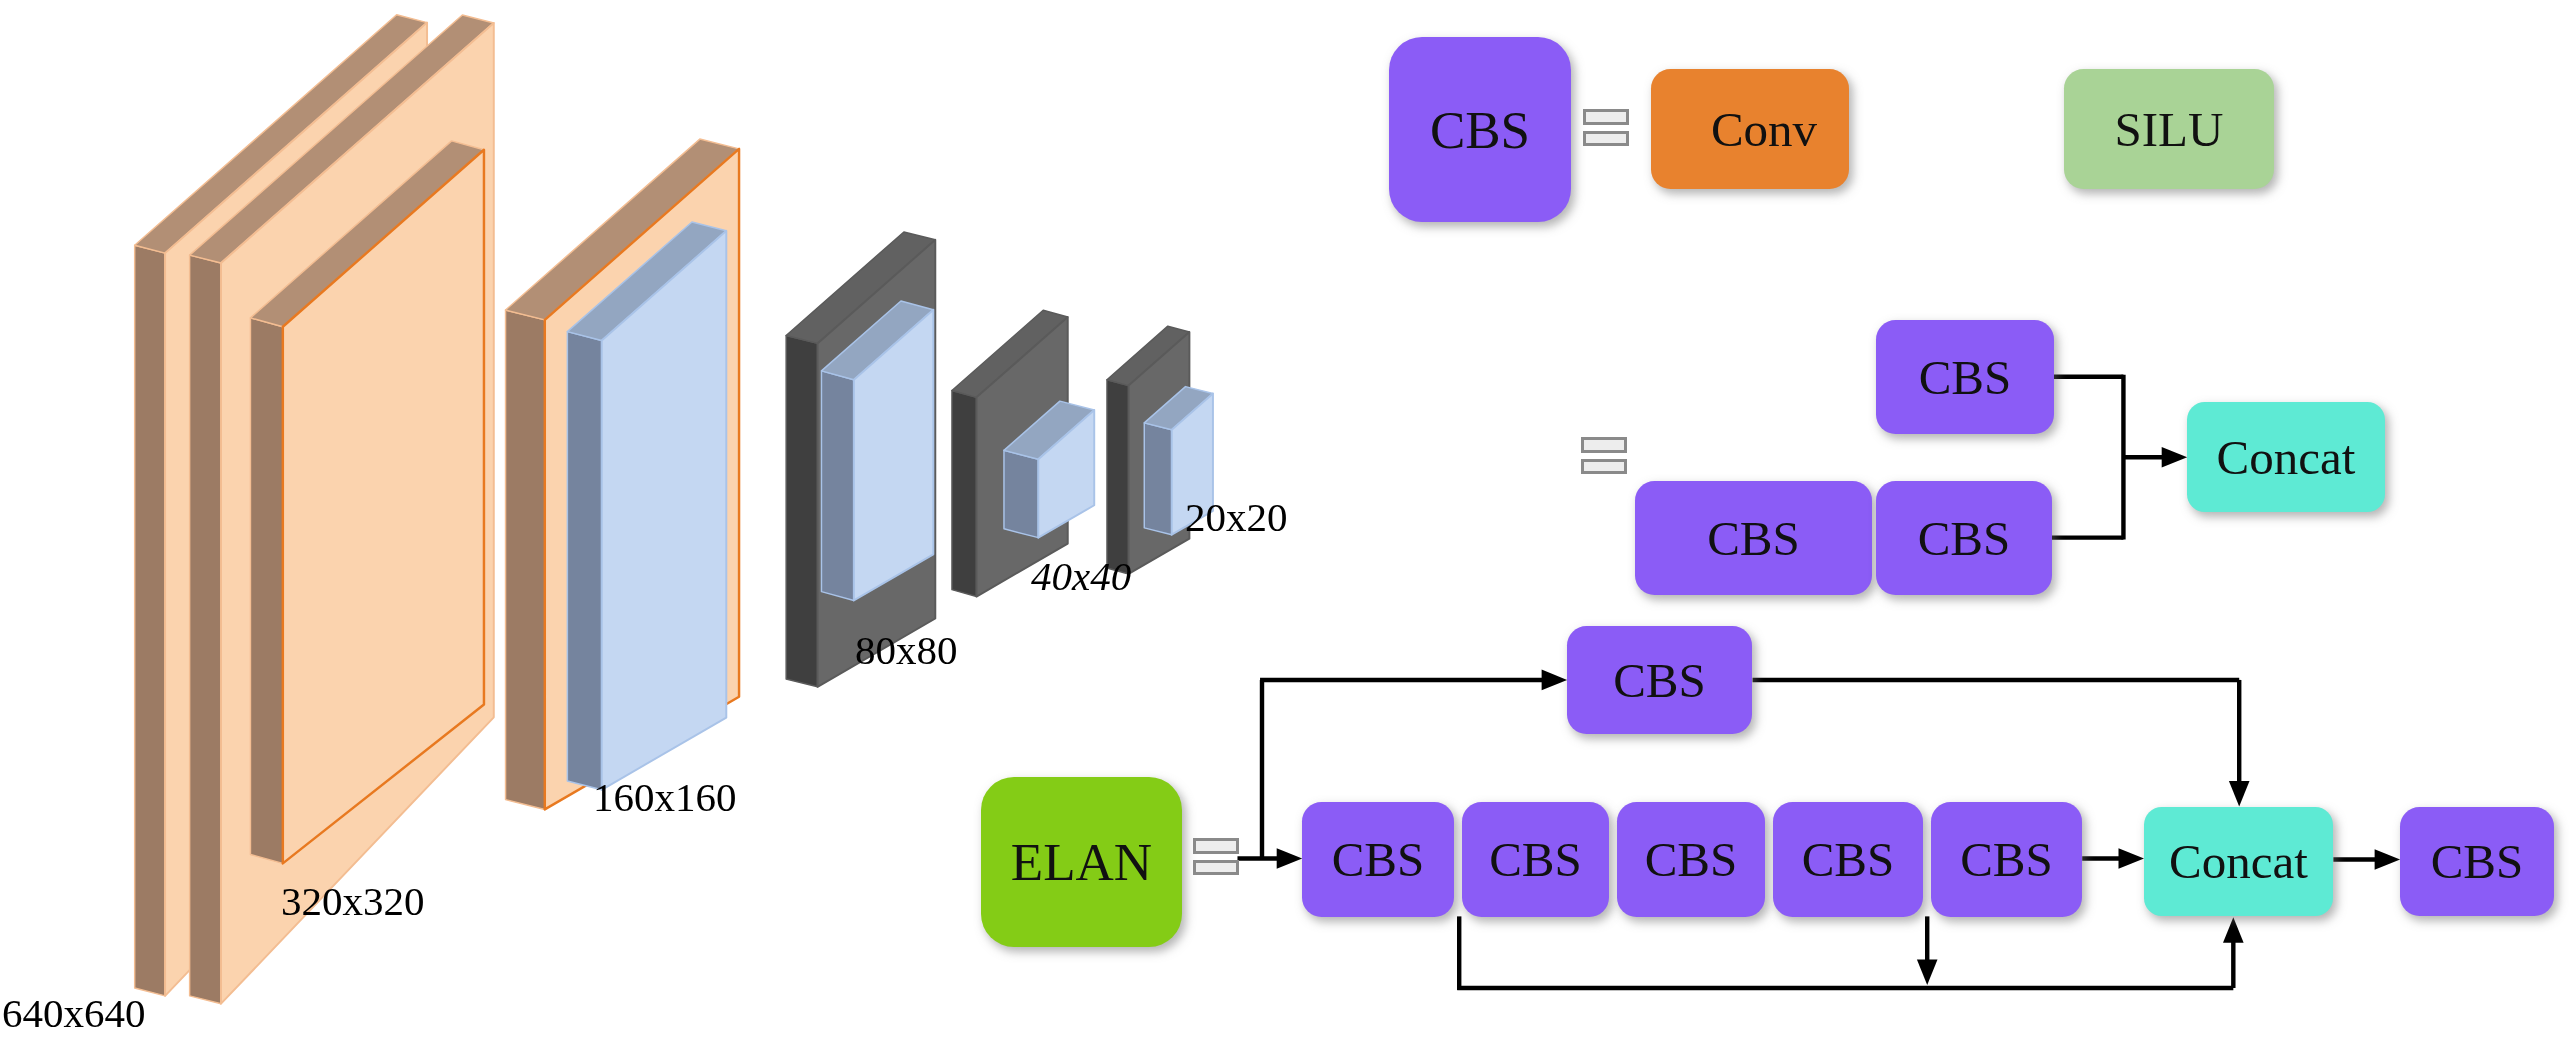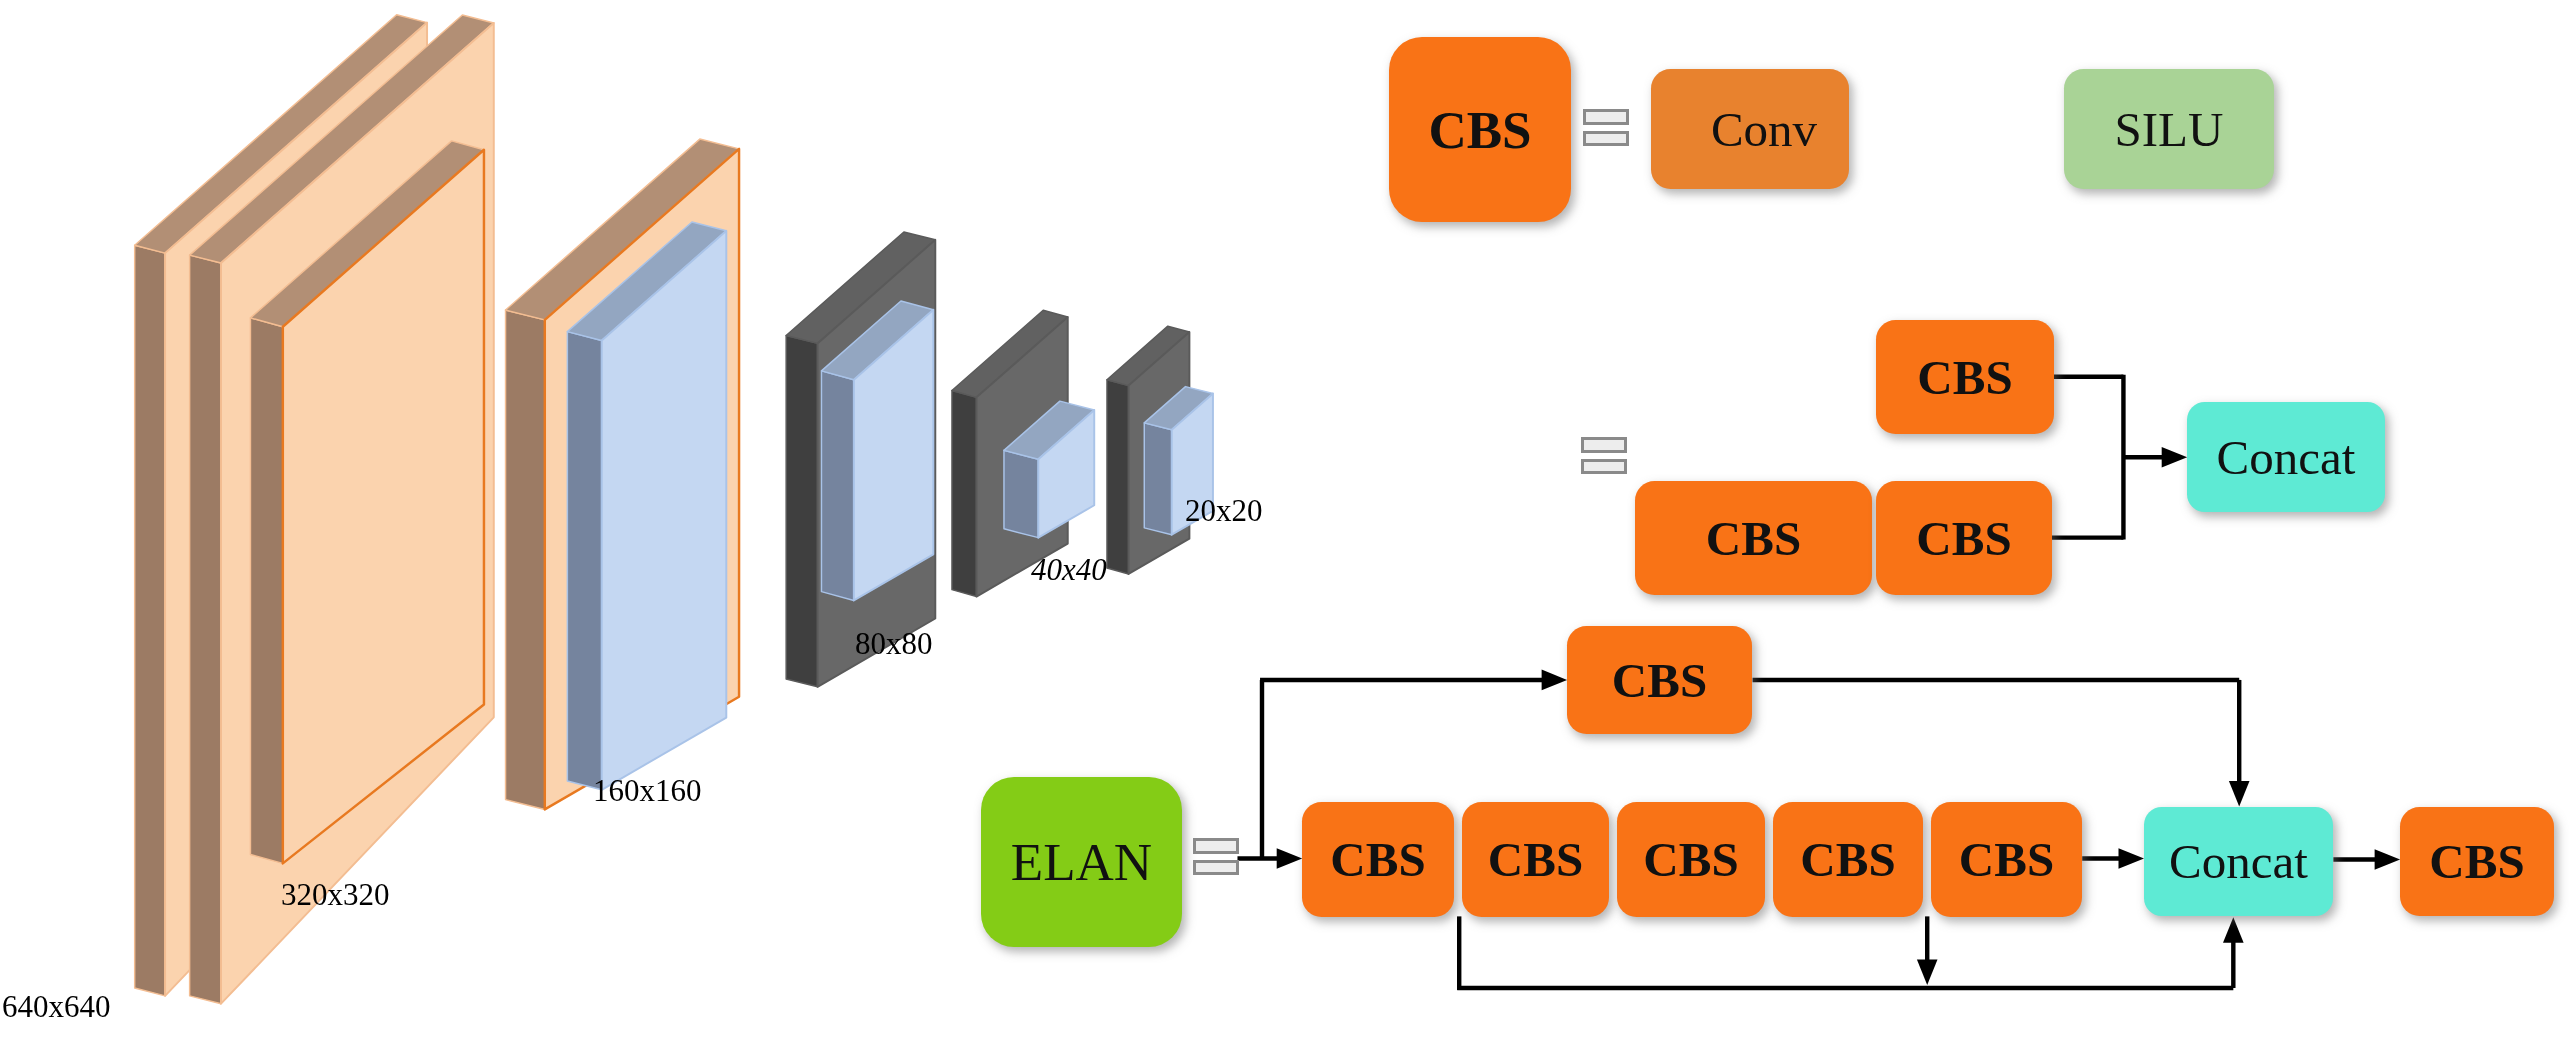--- a/index.html
+++ b/index.html
@@ -7,33 +7,33 @@
        font-family:"Liberation Serif","DejaVu Serif",serif;}
   #stage{position:relative;width:2576px;height:1040px;background:#ffffff;}
   #scene{position:absolute;left:0;top:0;}
 
   .block{position:absolute;display:flex;align-items:center;justify-content:center;
          color:#111;box-sizing:border-box;
          box-shadow:3.9px 4.9px 9.8px rgba(110,110,110,.5);
          font-family:"Liberation Serif","DejaVu Serif",serif;}
   .key{font-size:53px;border-radius:33px;}
   .small{font-size:49px;border-radius:19.6px;}
-  .peach{background:#f97316;font-weight:bold;}
+  .peach{background:#8b5cf6;}
   .orange{background:#e8822e;padding-left:28px;}
   .bn{background:#d0e5ca;}
   .silu{background:#a9d396;}
   .cyan{background:#b8eaf0;}
   .gray{background:#8b8b8b;}
   .pink{background:#5eead4;border-radius:17.7px;}
   .blue{background:#84cc16;}
 
   .equiv{position:absolute;width:46px;display:flex;flex-direction:column;gap:5.9px;}
   .equiv .bar{height:9.8px;background:#ededed;border:3.9px solid #8a8a8a;}
 
-  .dim{position:absolute;font-size:31px;color:#000;white-space:nowrap;
+  .dim{position:absolute;font-size:41px;color:#000;white-space:nowrap;
        font-family:"Liberation Serif","DejaVu Serif",serif;text-align:center;}
 </style>
 </head>
 <body>
 
 <div id="stage">
 
   <svg id="scene" width="2576" height="1040" viewBox="0 0 2625 1060">
     <g id="slabs">
         <polygon points="168,258 168,1015 137,1007 137,250" fill="#9c7b64" stroke="#f3bd92" stroke-width="1.5" stroke-linejoin="round"></polygon>

